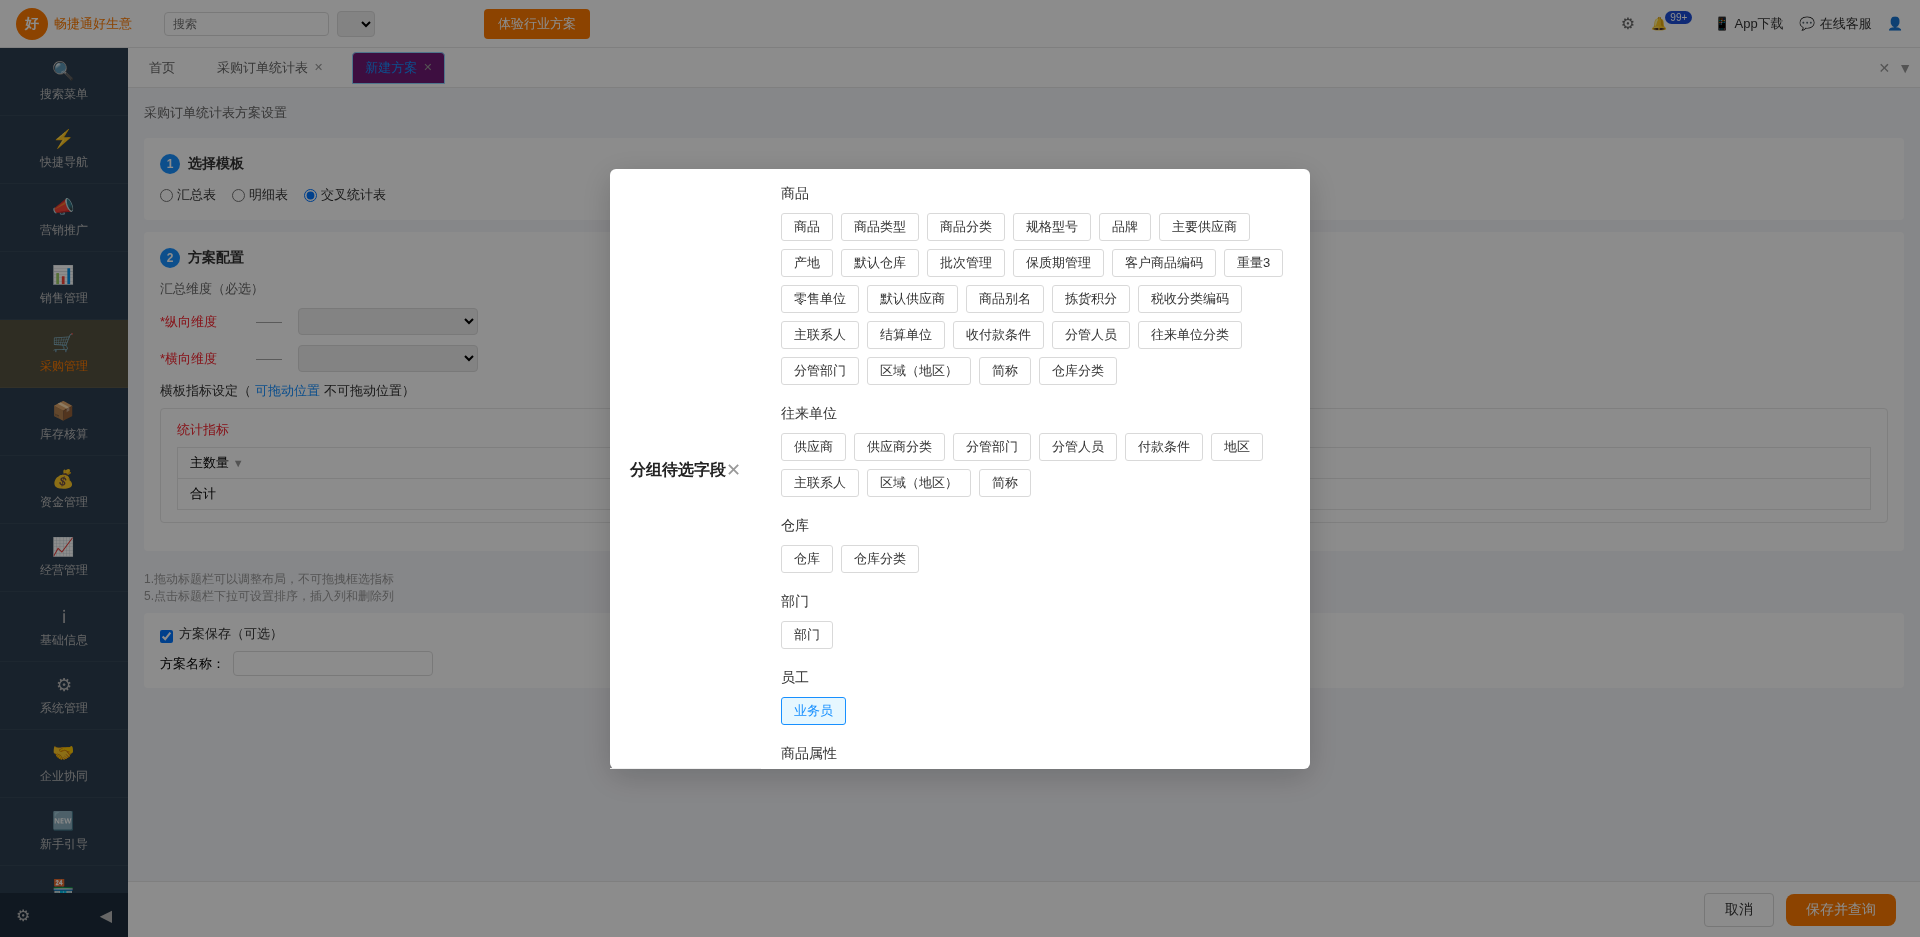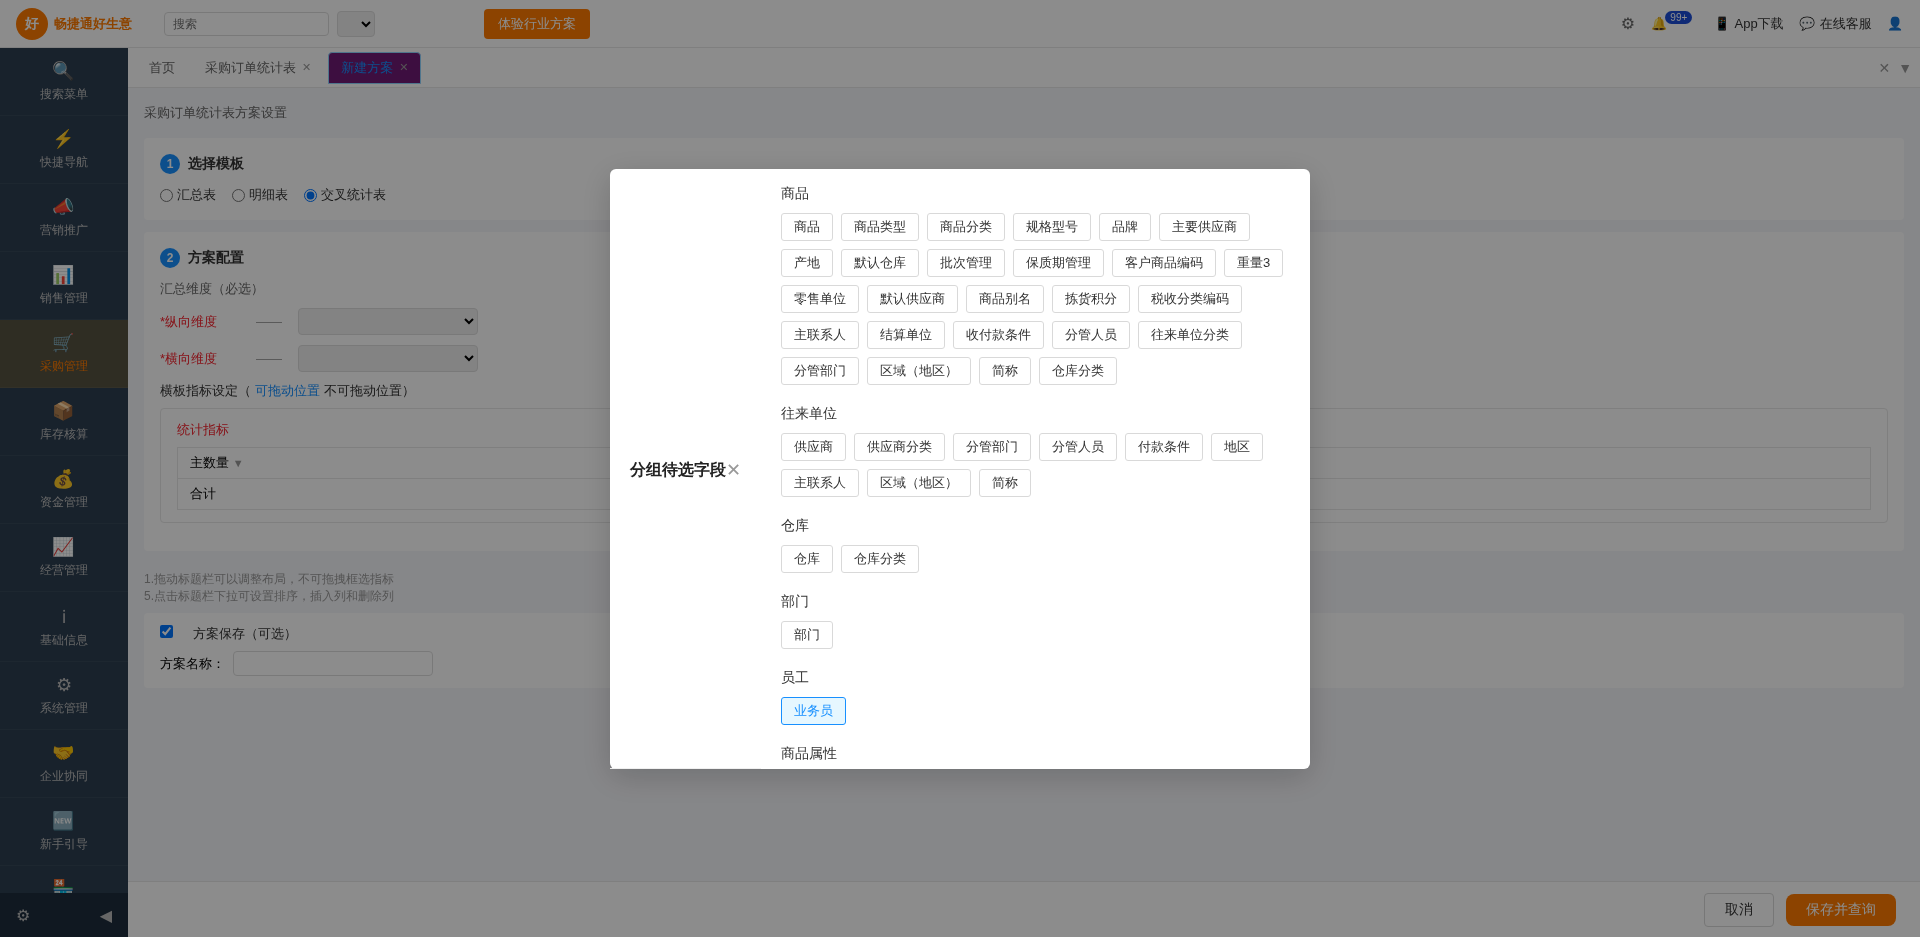--- a/index.html
+++ b/index.html
@@ -21,21 +21,21 @@
       align-items: center;
       gap: 6px;
     }
     .logo-icon {
       width: 32px; height: 32px;
       background: #ff7b00;
       border-radius: 50%;
       display: flex; align-items: center; justify-content: center;
       color: #fff; font-weight: bold; font-size: 14px;
     }
-    .logo-text { color: #ff7b00; font-size: 13px; font-weight: bold; }
+    .logo-text { color: #ff7b00; font-size: 13px; font-weight: normal; }
 
     .top-search {
       flex: 1;
       display: flex;
       align-items: center;
       gap: 8px;
       max-width: 320px;
       margin-left: 20px;
     }
     .top-search input {
@@ -125,21 +125,21 @@
       position: fixed;
       top: 48px;
       left: 128px; right: 0;
       height: 40px;
       background: #fff;
       border-bottom: 1px solid #e8e8e8;
       display: flex;
       align-items: center;
       padding: 0 8px;
       z-index: 80;
-      gap: 4px;
+      gap: 16px;
     }
     .tab-item {
       display: flex; align-items: center;
       padding: 6px 12px;
       border: 1px solid transparent;
       border-radius: 4px 4px 0 0;
       cursor: pointer;
       font-size: 13px;
       color: #666;
       gap: 6px;
@@ -340,22 +340,22 @@
     }
 
     .hint-text {
       font-size: 12px;
       color: #999;
       padding: 8px 0;
     }
 
     .checkbox-label {
       display: flex;
-      align-items: flex-start;
-      gap: 20px;
+      align-items: flex-end;
+      gap: 6px;
       font-size: 13px;
       color: #333;
     }
 
     .save-section {
       background: #fff;
       border-radius: 4px;
       padding: 12px 16px;
     }
   </style>

